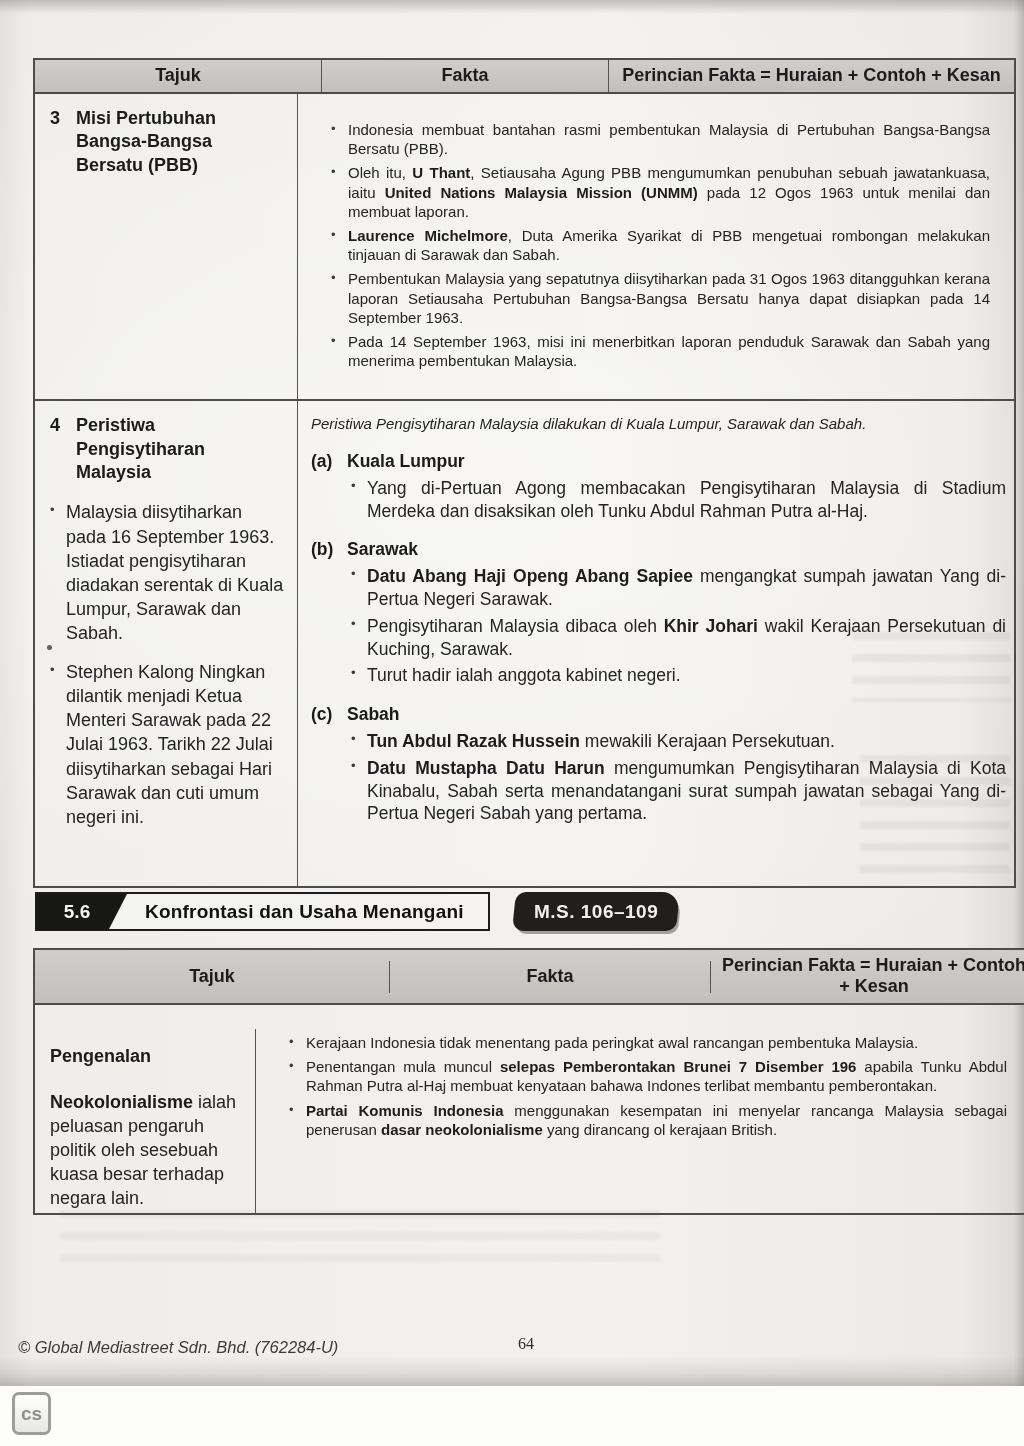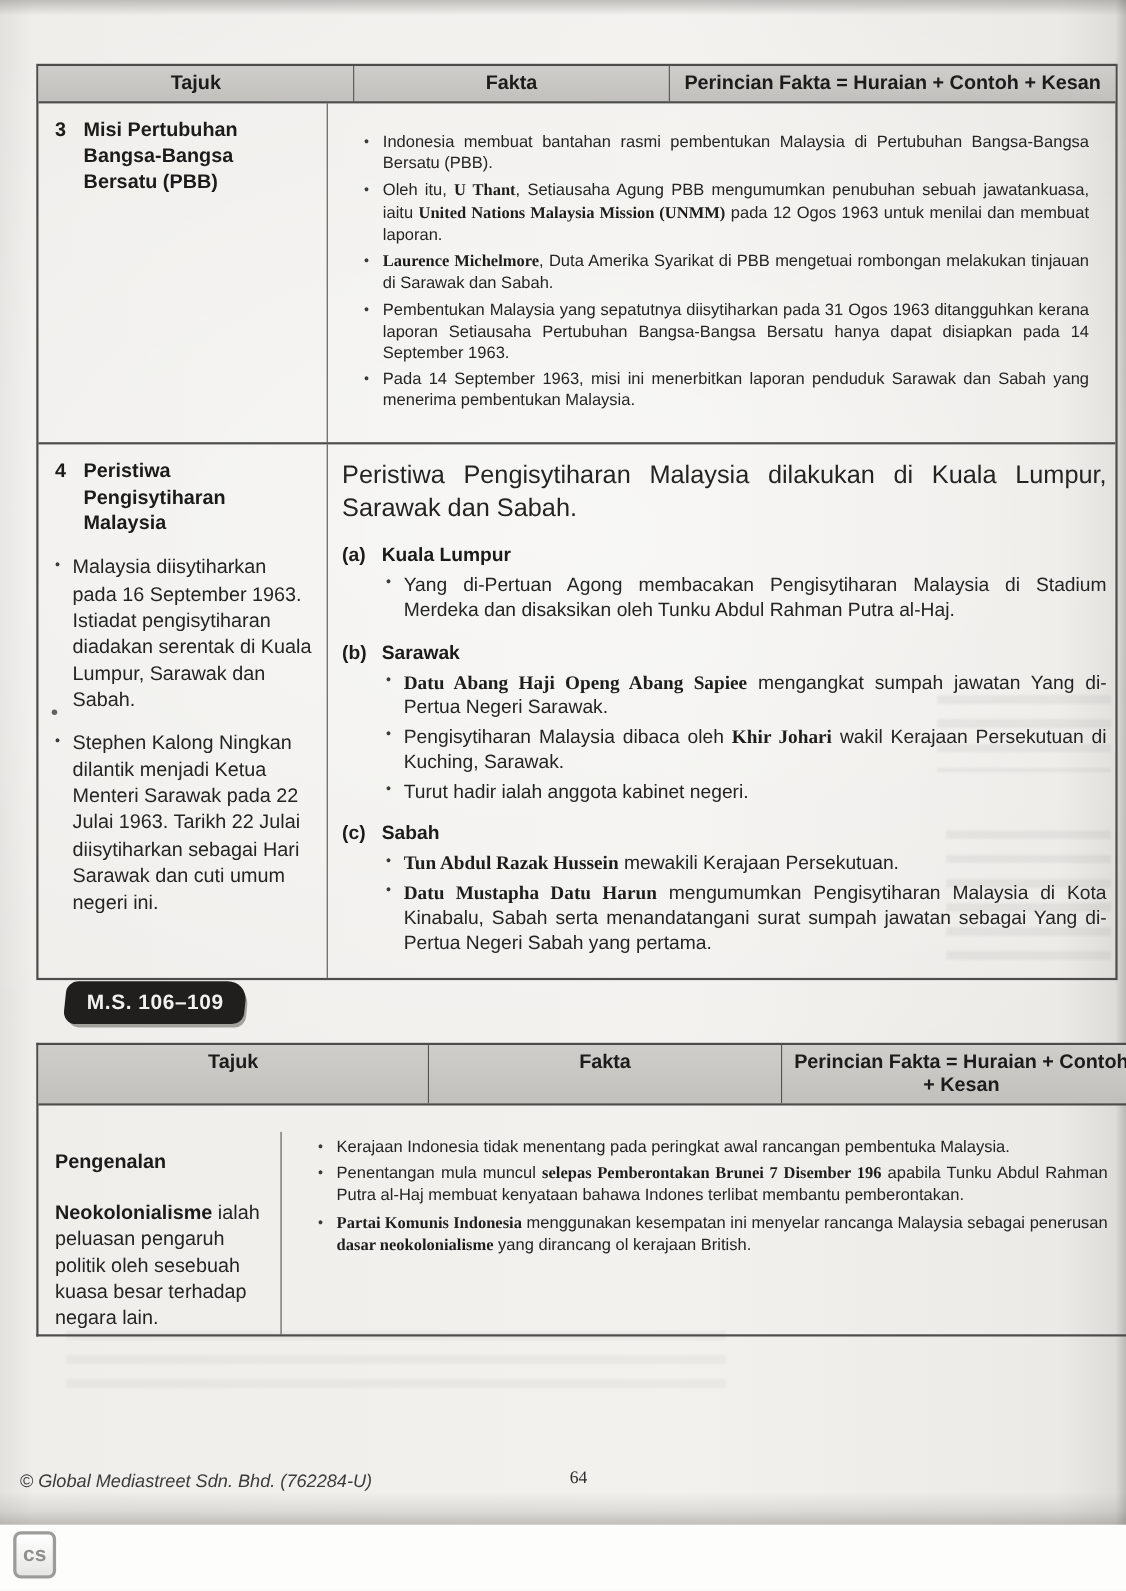--- a/index.html
+++ b/index.html
@@ -26,21 +26,21 @@
   .sm1{left:852px;top:632px;width:158px;height:70px;}
   .sm2{left:860px;top:755px;width:150px;height:130px;}
   .sm3{left:60px;top:1210px;width:600px;height:60px;opacity:.05;}
   .scan-dot{position:absolute;left:47px;top:645px;width:5px;height:5px;border-radius:50%;background:#33322e;opacity:.75;}
 
   
   .table{position:absolute;left:33px;border:2px solid #4c4c4a;}
   .t1{top:58px;width:979px;}
   .t2{top:948px;width:1002px;border-right:none;}
   .thead{display:flex;background:linear-gradient(180deg,#cfcecb,#c1c0bd);
-    border-bottom:2px solid #4c4c4a;font-weight:bold;font-size:18px;color:#1c1c1c;}
+    border-bottom:2px solid #4c4c4a;font-weight:bold;font-size:18px;color:#1c1c1c;align-items:center;}
   .th{padding:5px 4px 6px;text-align:center;}
   .t1 .th1{width:278px;border-right:1.5px solid #55544f;}
   .t1 .th2{width:278px;border-right:1.5px solid #55544f;}
   .t1 .th3{flex:1;}
   .t2 .th1{width:346px;border-right:1.5px solid #55544f;}
   .t2 .th2{width:312px;border-right:1.5px solid #55544f;}
   .t2 .th3{flex:1;}
   .trow{display:flex;}
   .row3{min-height:287px;}
   .row4{min-height:485px;border-top:2px solid #4c4c4a;}
@@ -52,23 +52,23 @@
 
   .numtitle{display:grid;grid-template-columns:26px 1fr;font-weight:bold;font-size:18px;
     line-height:1.3;padding:13px 14px 0 15px;color:#1b1b1b;}
   .side{list-style:none;margin:16px 0 0;padding:0 12px 0 15px;font-size:18px;line-height:1.34;}
   .side li{position:relative;padding-left:16px;margin-bottom:15px;}
   .side li::before{content:"•";position:absolute;left:0;top:1px;font-size:13px;color:#3a3a3a;}
 
   .facts{list-style:none;margin:16px;padding:10px 8px 8px 12px;font-size:15px;line-height:1.28;}
   .facts li{position:relative;padding-left:22px;margin-bottom:5px;text-align:justify;}
   .facts li::before{content:"•";position:absolute;left:5px;top:1px;font-size:13px;color:#3a3a3a;}
-  b{font-weight:bold;color:#1d1d1d;font-family:Liberation Serif, serif;}
-
-  .intro{margin:13px 8px 0 13px;font-size:23px;line-height:1.3;text-align:justify;}
+  b{font-weight:bold;color:#1d1d1d;}
+
+  .intro{margin:13px 8px 0 13px;font-size:15px;line-height:1.3;text-align:justify;font-style:italic;}
   .subsec{margin:17px 8px 0 13px;}
   .subhead{display:grid;grid-template-columns:36px 1fr;font-weight:bold;font-size:17.5px;color:#1b1b1b;}
   .subul{list-style:none;margin:5px 0 0;padding:0 0 0 36px;font-size:17.5px;line-height:1.3;}
   .subul li{position:relative;padding-left:20px;margin-bottom:4px;text-align:justify;}
   .subul li::before{content:"•";position:absolute;left:4px;top:1px;font-size:13px;color:#3a3a3a;}
 
   .t2 .facts{padding:12px 14px 10px 12px;}
   .tajuk2{padding:16px 12px 0 15px;font-size:18px;line-height:1.33;}
   .tajuk2 .head{font-weight:bold;display:block;margin-bottom:22px;color:#1b1b1b;}
   .tajuk2 .term{font-weight:bold;color:#1b1b1b;}
@@ -176,20 +176,24 @@
           <ul class="subul">
             <li><b>Tun Abdul Razak Hussein</b><span> mewakili Kerajaan Persekutuan.</span></li>
             <li><b>Datu Mustapha Datu Harun</b><span> mengumumkan Pengisytiharan Malaysia di Kota Kinabalu, Sabah serta menandatangani surat sumpah jawatan sebagai Yang di-Pertua Negeri Sabah yang pertama.</span></li>
           </ul>
         </div>
       </div>
     </div>
   </div>
 
   <div class="secbar">
+    <div class="sectitle-box">
+      <div class="secnum">5.6</div>
+      <div class="sectitle">Konfrontasi dan Usaha Menangani</div>
+    </div>
     <div class="msbadge">
       <span>M.S. 106–109</span>
     </div>
   </div>
 
   <div class="table t2">
     <div class="thead">
       <div class="th th1">Tajuk</div>
       <div class="th th2">Fakta</div>
       <div class="th th3">Perincian Fakta = Huraian + Contoh + Kesan</div>

